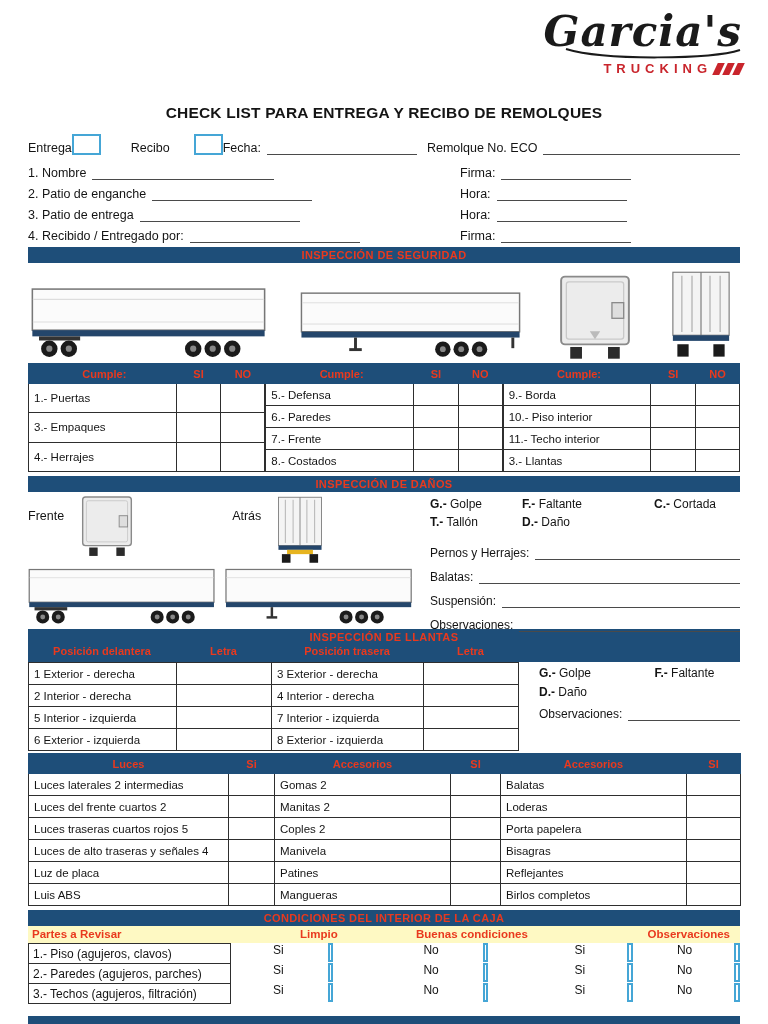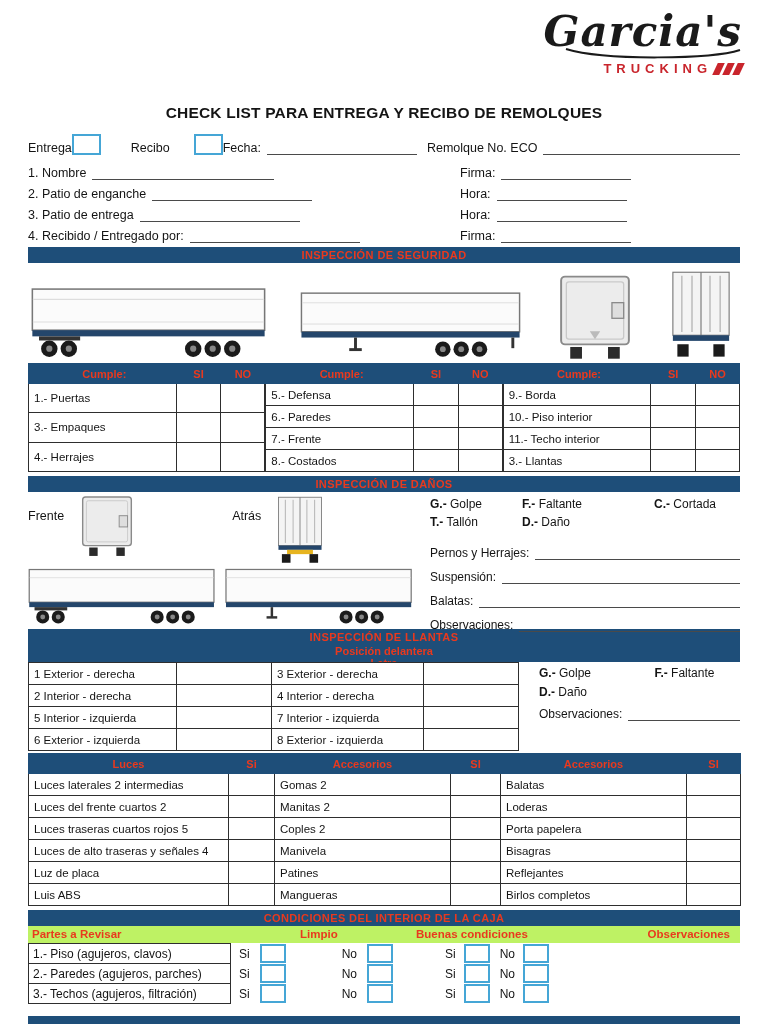--- a/index.html
+++ b/index.html
@@ -54,34 +54,34 @@
   .fa-row{display:flex;align-items:flex-start;height:70px;}
   .fa-label{font-size:12.5px;margin-top:14px;}
   .danos-trailers{display:flex;align-items:flex-end;margin-top:2px;}
   .danos-right{flex:1;padding-top:2px;}
   .legend-row{display:flex;font-size:12px;margin-bottom:4px;}
   .lg b{font-weight:bold;}
   .dfield{display:flex;align-items:flex-end;font-size:12px;margin-top:7px;height:17px;}
   .dfield .line{flex:1;margin-left:6px;}
 
   
-  .ll-head{height:17px;background:#1e4e79;display:flex;align-items:center;color:#e9391e;font-weight:bold;font-size:11px;flex-direction:column;}
+  .ll-head{height:17px;background:#1e4e79;display:flex;align-items:flex-start;color:#e9391e;font-weight:bold;font-size:11px;}
   .ll-head .c1{width:148px;text-align:center;}
   .ll-head .c2{width:95px;text-align:center;}
   .ll-head .c3{width:152px;text-align:center;}
   .ll-head .c4{width:95px;text-align:center;}
   .ll-body{display:flex;}
   .ll-right{flex:1;padding-left:20px;font-size:12px;padding-top:4px;}
   .ll-right .row{margin-bottom:5px;}
 
   
-  .int-head{height:17px;background:#bef264;position:relative;color:#e9391e;font-weight:bold;font-size:11.5px;}
+  .int-head{height:17px;background:#fef9c3;position:relative;color:#e9391e;font-weight:bold;font-size:11.5px;}
   .int-head span{position:absolute;top:2px;}
   .hp{left:4px}.hl{left:272px}.hb{left:388px}.ho{right:10px}
-  .int-row{display:flex;align-items:center;height:21px;font-size:12px;}
+  .int-row{display:flex;align-items:flex-start;height:21px;font-size:12px;gap:34px;}
   .int-row + .int-row{margin-top:-1px;}
   .int-label{flex:0 0 197px;align-self:stretch;border:1px solid #2e2e2e;display:flex;align-items:center;padding-left:4px;}
 
   .footer-bar{height:20px;background:#1e4e79;margin-top:12px;}
 </style>
 </head>
 <body>
 
 <div class="page">
 
@@ -388,25 +388,25 @@
         </div>
         <div class="legend-row">
           <span class="lg" style="width:92px"><b>T.-</b> <span>Tallón</span></span>
           <span class="lg"><b>D.-</b> <span>Daño</span></span>
         </div>
         <div class="dfield" style="margin-top:14px">
           <span>Pernos y Herrajes:</span>
           <span class="line"></span>
         </div>
         <div class="dfield">
+          <span>Balatas:</span>
+          <span class="line"></span>
+        </div>
+        <div class="dfield">
           <span>Suspensión:</span>
-          <span class="line"></span>
-        </div>
-        <div class="dfield">
-          <span>Balatas:</span>
           <span class="line"></span>
         </div>
         <div class="dfield">
           <span>Observaciones:</span>
           <span class="line"></span>
         </div>
       </div>
     </div>
 
     <div class="banner">

